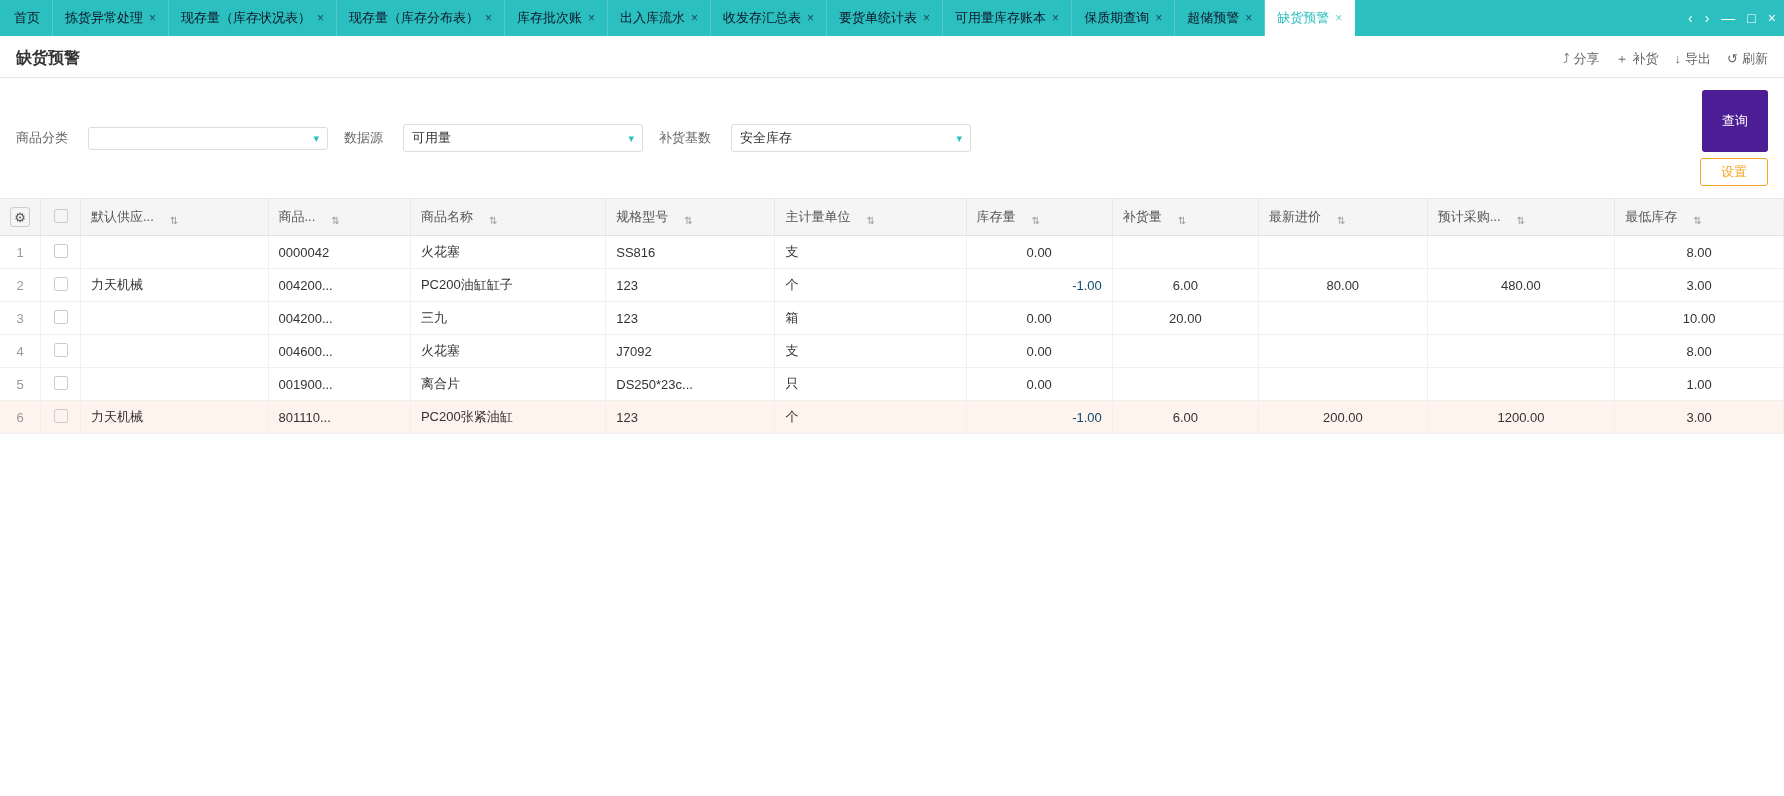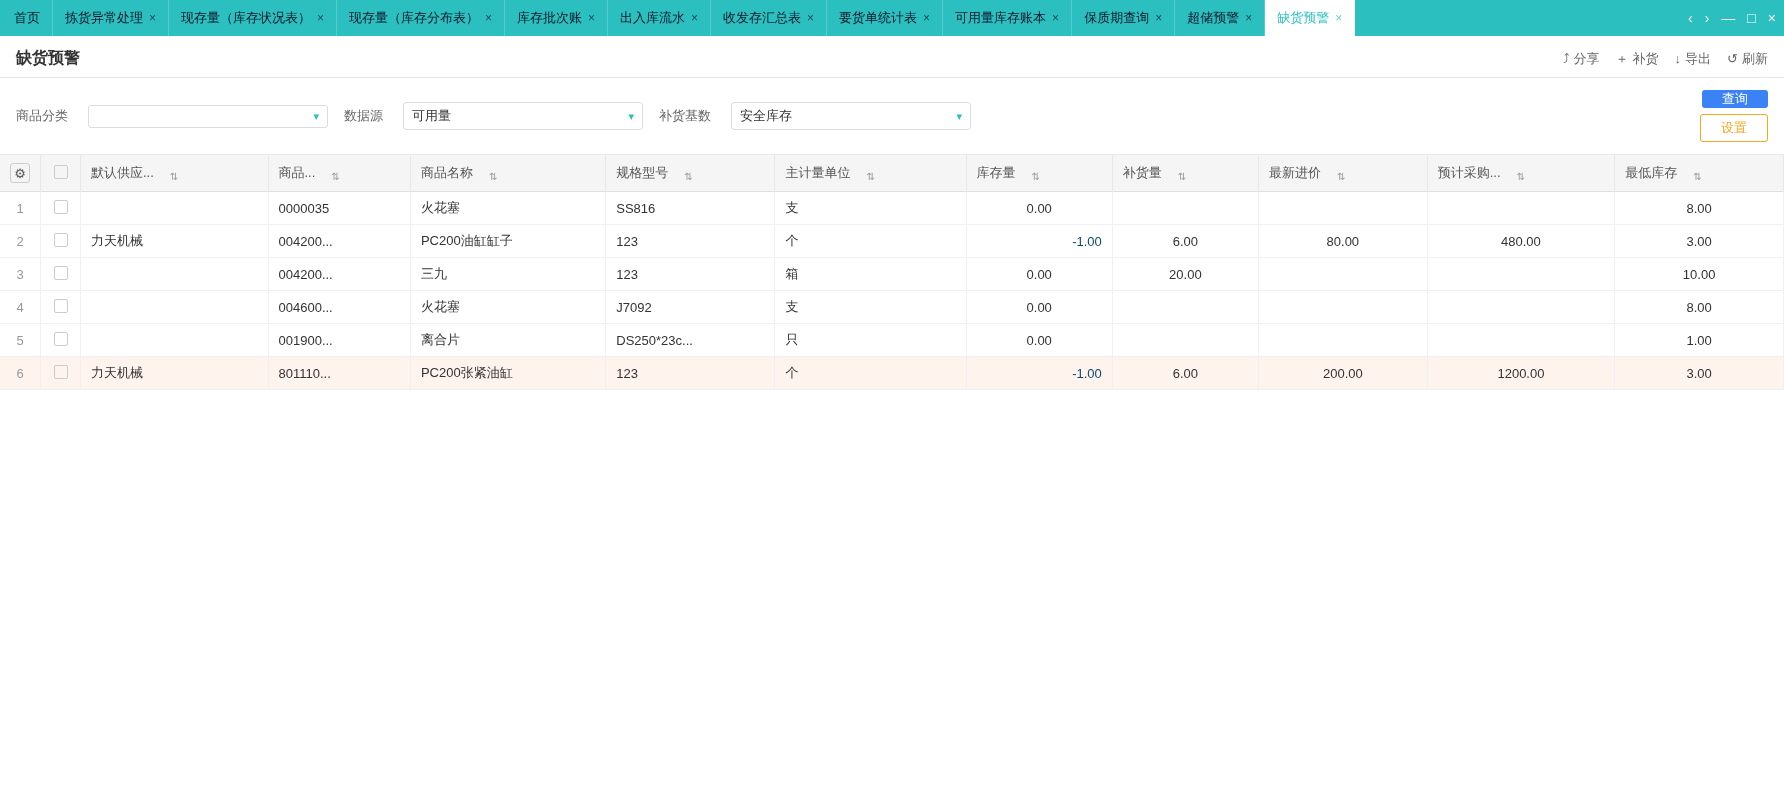--- a/index.html
+++ b/index.html
@@ -114,25 +114,25 @@
       padding: 4px 8px;
       background: #fff;
       cursor: pointer;
       min-width: 200px;
       justify-content: space-between;
       color: #333;
     }
     .filter-select-wide { min-width: 240px; }
     .filter-select .arrow { color: #2bbfbf; font-size: 11px; }
     .btn-query {
-      background: #3b82f6;
+      background: #4c1d95;
       color: #fff;
       border: none;
       border-radius: 3px;
-      padding: 0 20px;
+      padding: 22px 20px;
       cursor: pointer;
       font-size: 13px;
     }
     .btn-settings {
       background: #fff;
       color: #f5a623;
       border: 1px solid #f5a623;
       border-radius: 3px;
       padding: 4px 20px;
       cursor: pointer;
@@ -392,21 +392,21 @@
               <span class="sort-icon">⇅</span>
             </div>
           </th>
         </tr>
       </thead>
       <tbody id="table-body">
       <tr>
     <td>1</td>
     <td><span class="checkbox"></span></td>
     <td></td>
-    <td>0000035</td>
+    <td>0000042</td>
     <td>火花塞</td>
     <td>SS816</td>
     <td>支</td>
     <td class="num">0.00</td>
     <td class="num"></td>
     <td class="num"></td>
     <td class="num"></td>
     <td class="num">8.00</td>
   </tr>
           <tr>

